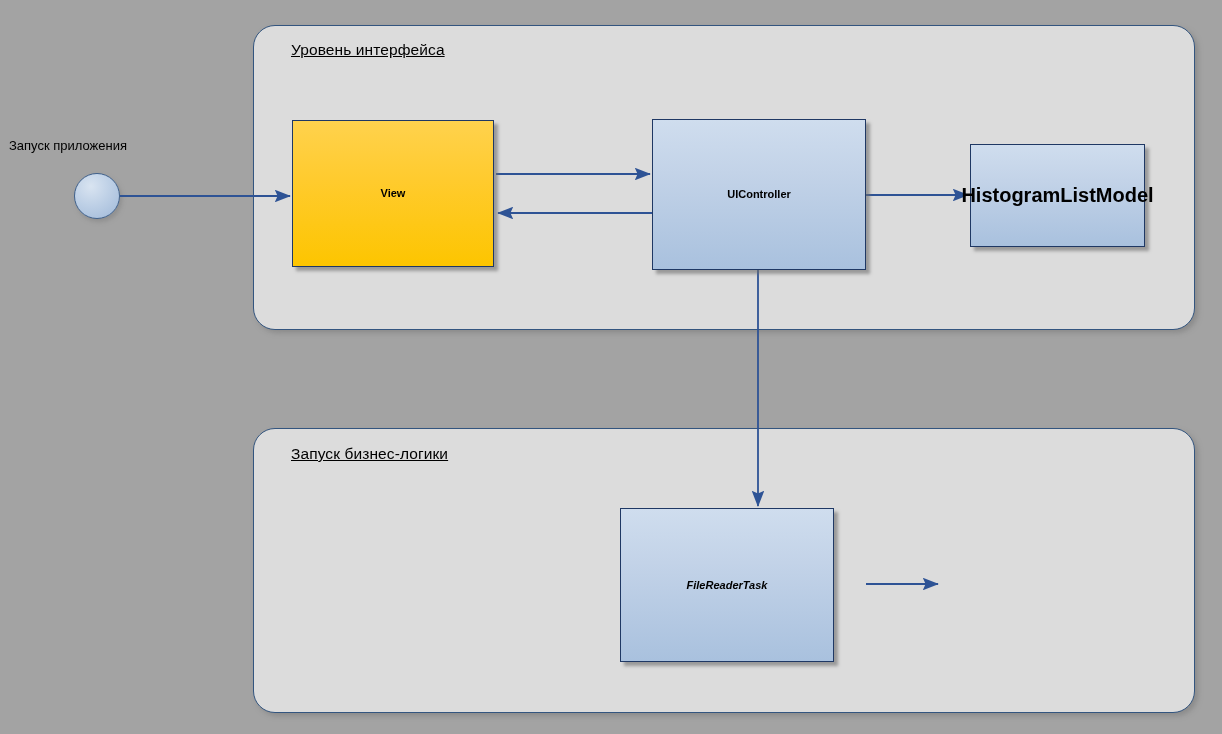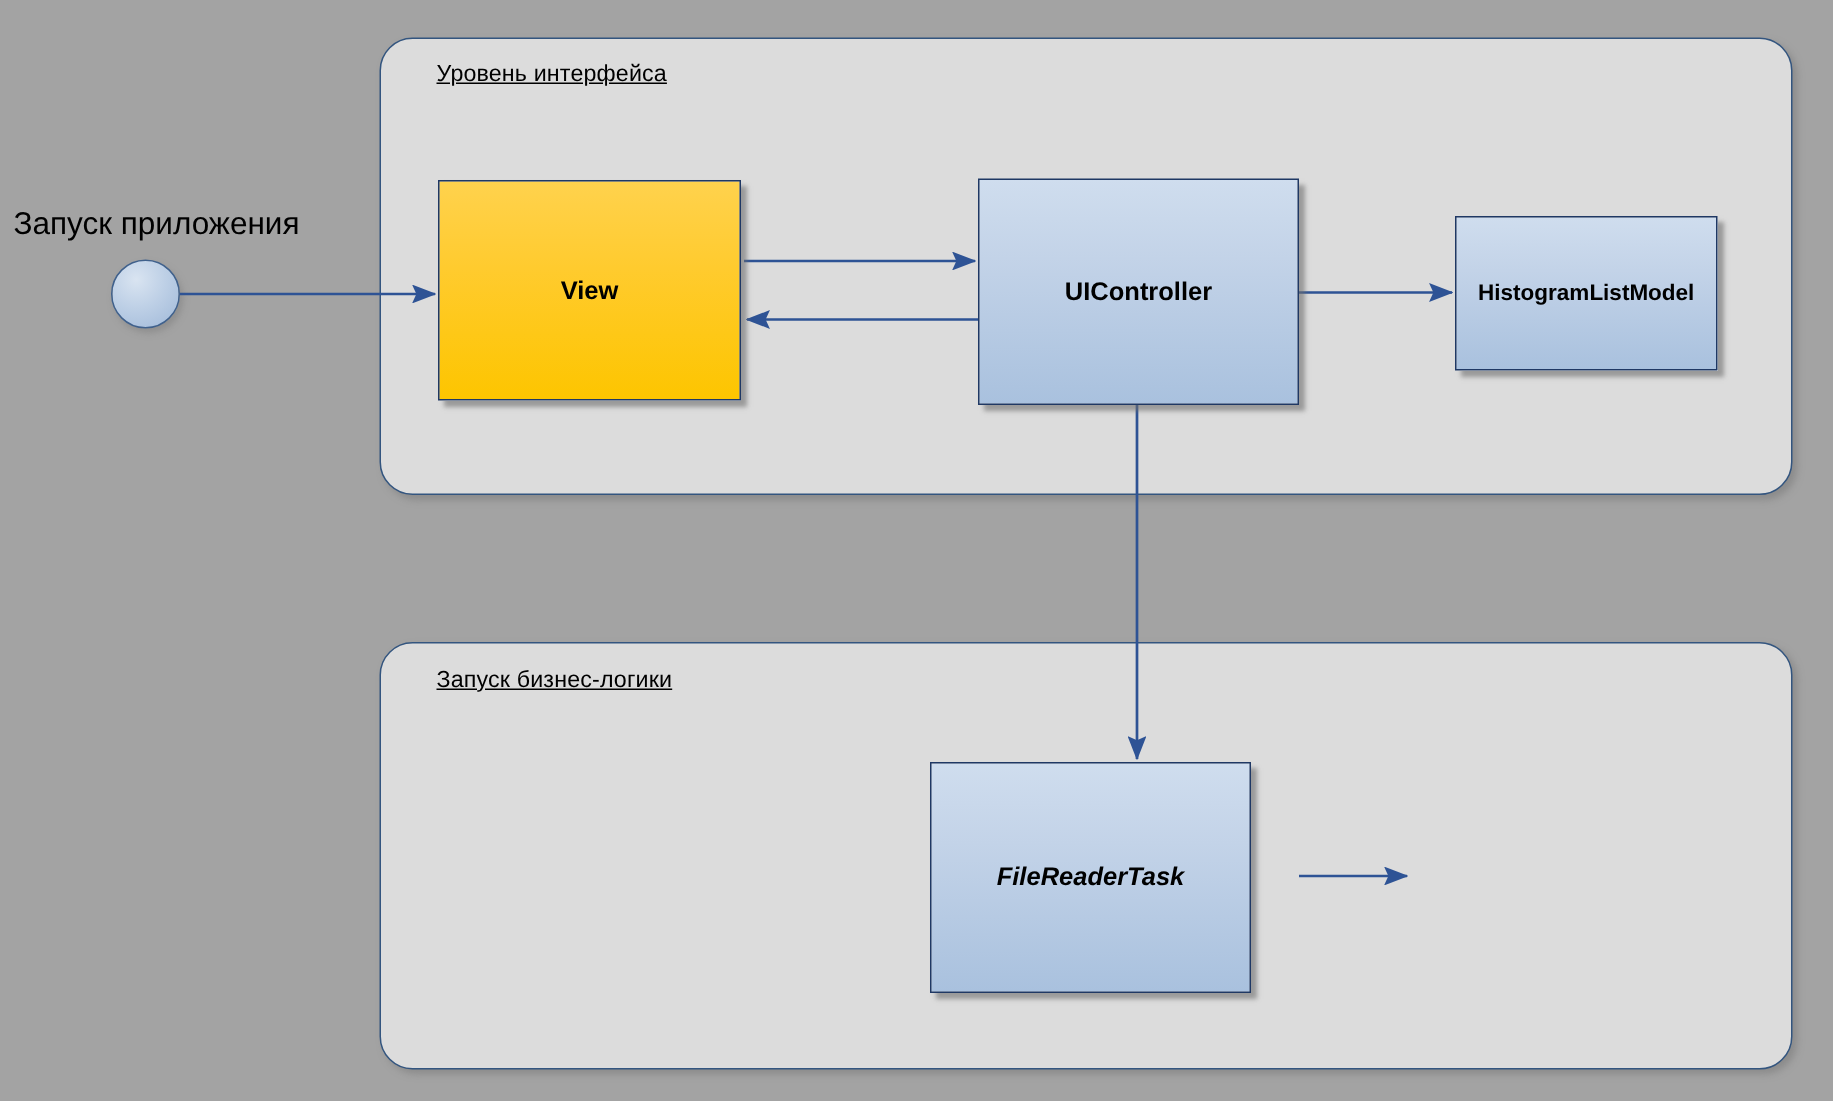--- a/index.html
+++ b/index.html
@@ -42,40 +42,40 @@
     justify-content: center;
     box-shadow: 4px 4px 3px rgba(110,110,110,0.6);
   }
   .node-blue {
     background: linear-gradient(to bottom, #cfddee 0%, #c3d3e8 35%, #a9c1de 100%);
   }
   .node-orange {
     background: linear-gradient(to bottom, #ffd24d 0%, #ffcb2e 40%, #fdc500 100%);
   }
   .node-label {
-    font-size: 17px;
+    font-size: 11px;
     font-weight: bold;
     color: #000000;
     text-align: center;
     line-height: 1.15;
   }
   .node-label.small {
-    font-size: 15px;
+    font-size: 20px;
   }
   .start-circle {
     position: absolute;
     box-sizing: border-box;
     border-radius: 50%;
     border: 1.3px solid #40618c;
     background: radial-gradient(circle at 36% 28%, #d9e4f1 0%, #bed0e6 45%, #9fb8d8 100%);
     box-shadow: 2px 3px 4px rgba(130,130,130,0.6);
   }
   .start-label {
     position: absolute;
-    font-size: 21px;
+    font-size: 13px;
     color: #000000;
     white-space: nowrap;
   }
   .edge-svg {
     position: absolute;
     left: 0;
     top: 0;
     width: 1222px;
     height: 734px;
     pointer-events: none;

